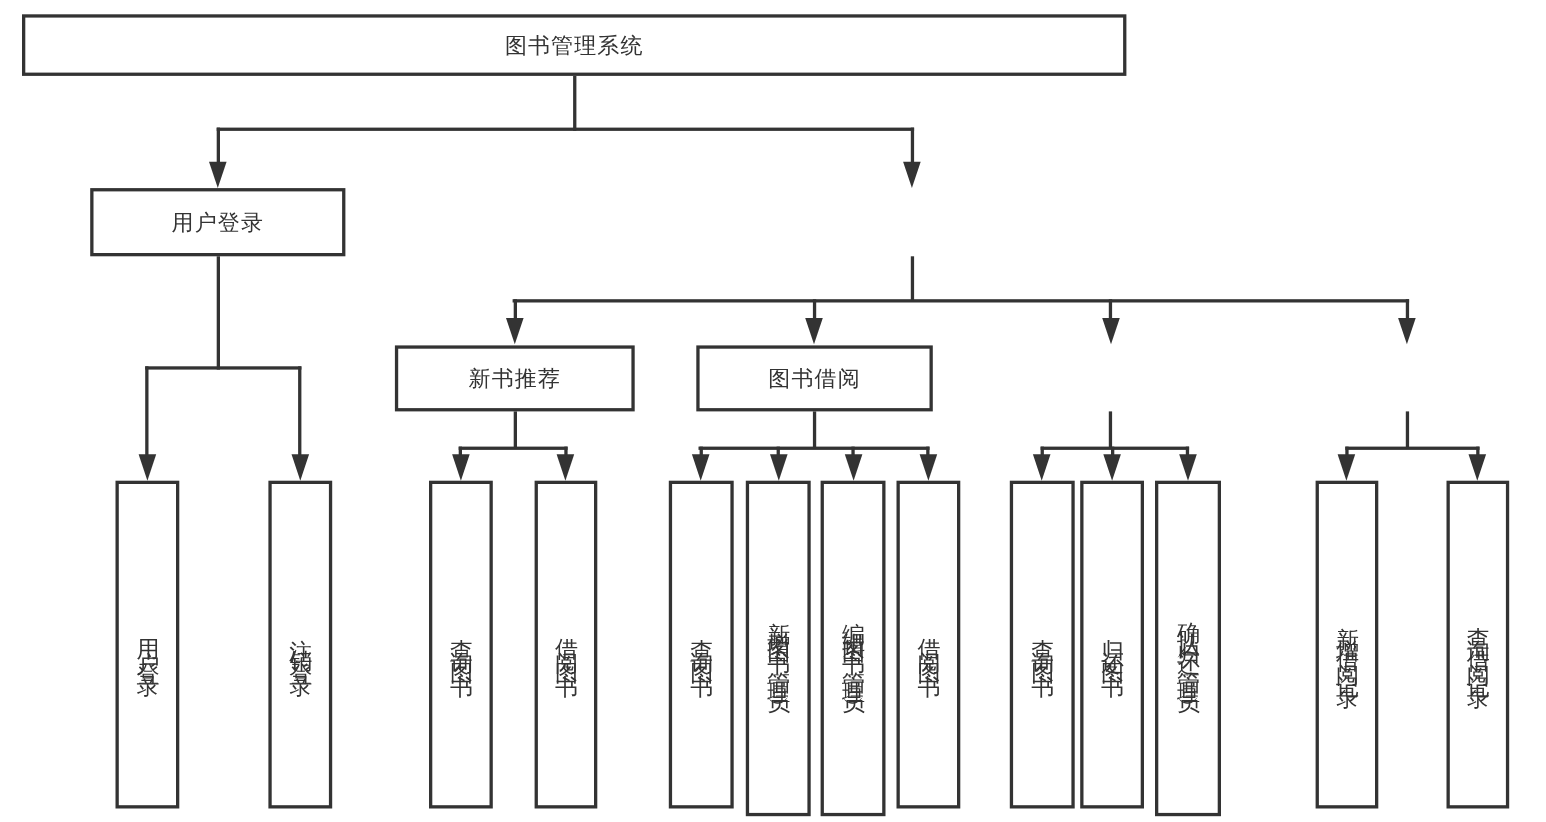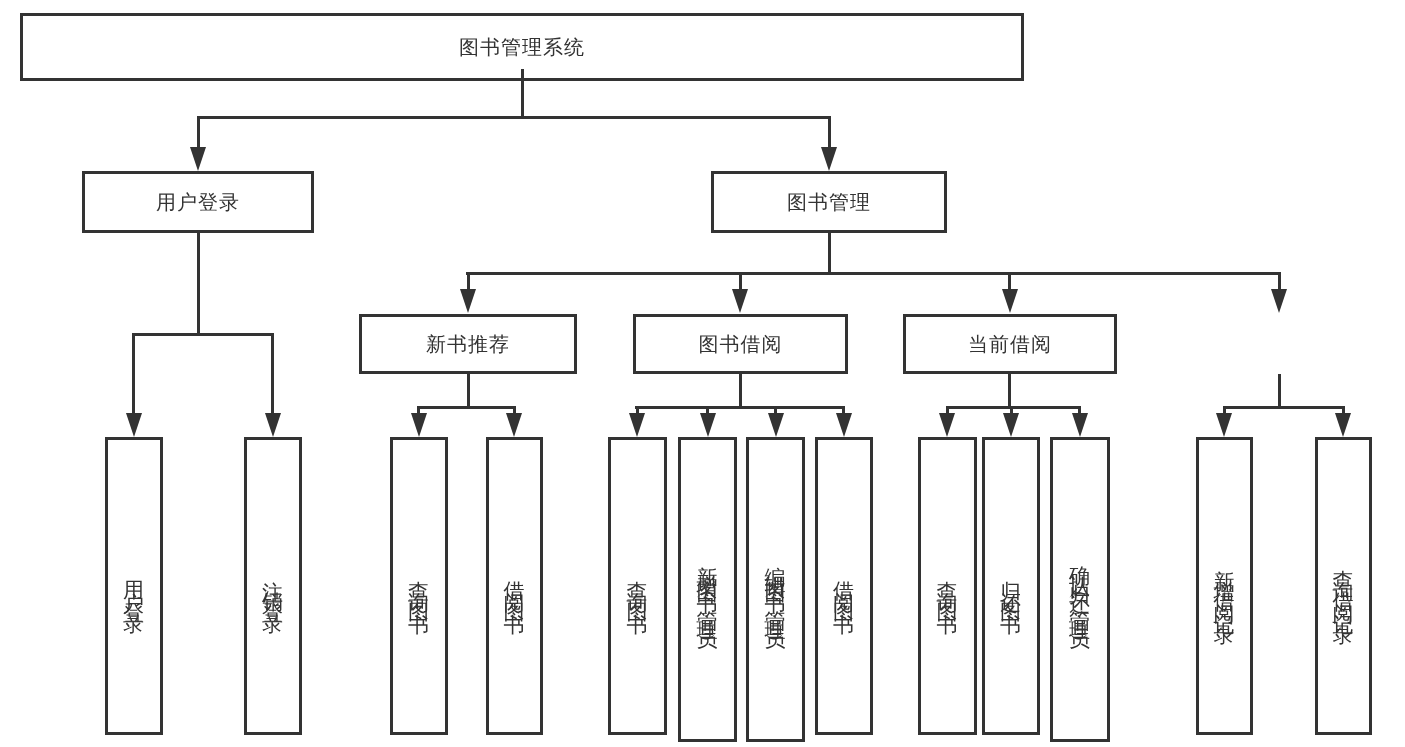--- a/index.html
+++ b/index.html
@@ -32,39 +32,33 @@
     position:absolute;left:1186px;top:714px;
     font-size:19px;color:rgba(145,145,145,0.92);
     letter-spacing:0.5px;white-space:nowrap;z-index:5;
   }
 </style>
 </head>
 <body>
 
 <div class="stage">
 
-  <div class="hbox" style="left:20px;top:13px;width:1004px;height:68px">
+  <div class="hbox" style="left:20px;top:13px;width:1004px;height:56px">
     <span>图书管理系统</span>
   </div>
 
   <div class="hbox" style="left:82px;top:171px;width:232px;height:62px">
     <span>用户登录</span>
-  </div>
-  <div class="hbox" style="left:711px;top:171px;width:236px;height:62px">
-    <span>图书管理</span>
   </div>
 
   <div class="hbox" style="left:633px;top:314px;width:215px;height:60px">
     <span>图书借阅</span>
   </div>
   <div class="hbox" style="left:359px;top:314px;width:218px;height:60px">
     <span>新书推荐</span>
-  </div>
-  <div class="hbox" style="left:903px;top:314px;width:214px;height:60px">
-    <span>当前借阅</span>
   </div>
 
   <div class="vbox" style="left:105px;top:437px;width:58px;height:298px">
     <span>用户登录</span>
   </div>
   <div class="vbox" style="left:244px;top:437px;width:58px;height:298px">
     <span>注销登录</span>
   </div>
 
   <div class="vbox" style="left:390px;top:437px;width:58px;height:298px">

